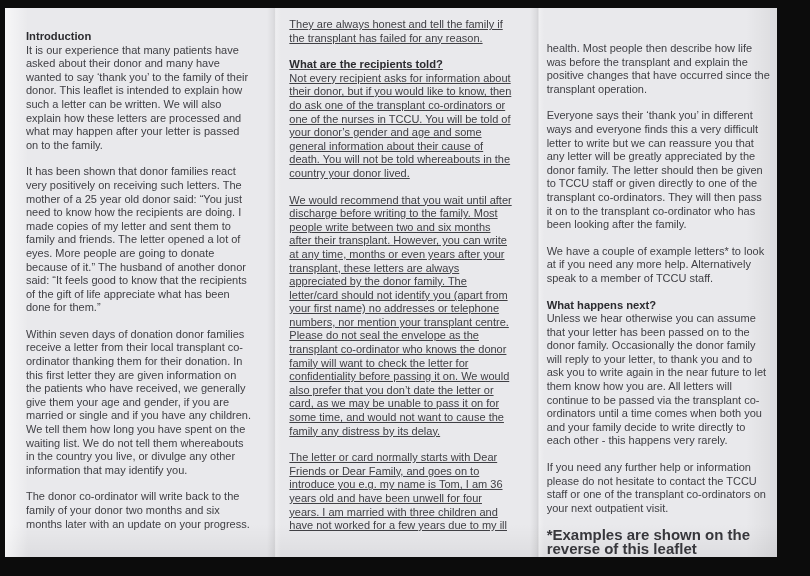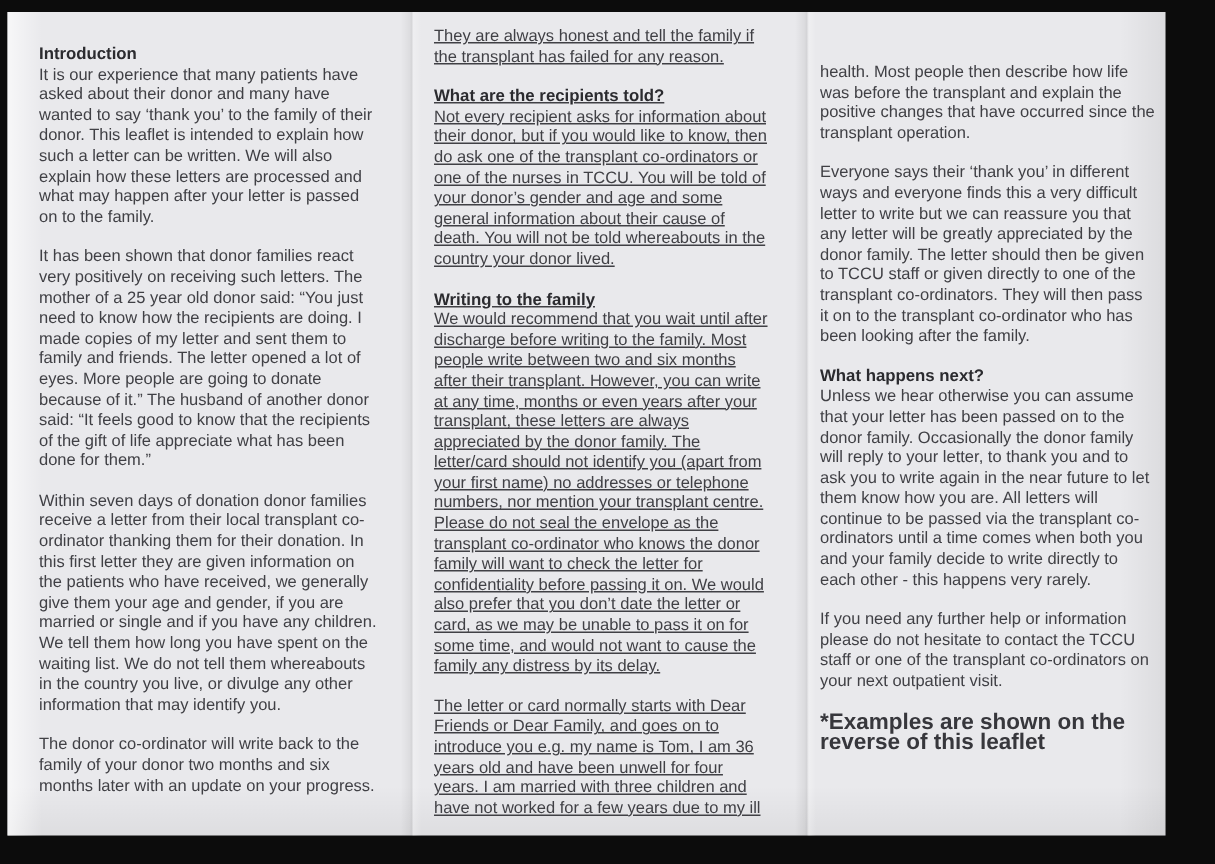--- a/index.html
+++ b/index.html
@@ -88,27 +88,27 @@
       <p>It is our experience that many patients have asked about their donor and many have wanted to say ‘thank you’ to the family of their donor. This leaflet is intended to explain how such a letter can be written. We will also explain how these letters are processed and what may happen after your letter is passed on to the family.</p>
       <p>It has been shown that donor families react very positively on receiving such letters. The mother of a 25 year old donor said: “You just need to know how the recipients are doing. I made copies of my letter and sent them to family and friends. The letter opened a lot of eyes. More people are going to donate because of it.” The husband of another donor said: “It feels good to know that the recipients of the gift of life appreciate what has been done for them.”</p>
       <p>Within seven days of donation donor families receive a letter from their local transplant co-ordinator thanking them for their donation. In this first letter they are given information on the patients who have received, we generally give them your age and gender, if you are married or single and if you have any children. We tell them how long you have spent on the waiting list. We do not tell them whereabouts in the country you live, or divulge any other information that may identify you.</p>
       <p>The donor co-ordinator will write back to the family of your donor two months and six months later with an update on your progress.</p>
     </section>
 
     <section class="panel panel-2">
       <p>They are always honest and tell the family if the transplant has failed for any reason.</p>
       <h2>What are the recipients told?</h2>
       <p>Not every recipient asks for information about their donor, but if you would like to know, then do ask one of the transplant co-ordinators or one of the nurses in TCCU. You will be told of your donor’s gender and age and some general information about their cause of death. You will not be told whereabouts in the country your donor lived.</p>
-      <h2>Writing to the family</h2>
       <p>We would recommend that you wait until after discharge before writing to the family. Most people write between two and six months after their transplant. However, you can write at any time, months or even years after your transplant, these letters are always appreciated by the donor family. The letter/card should not identify you (apart from your first name) no addresses or telephone numbers, nor mention your transplant centre. Please do not seal the envelope as the transplant co-ordinator who knows the donor family will want to check the letter for confidentiality before passing it on. We would also prefer that you don’t date the letter or card, as we may be unable to pass it on for some time, and would not want to cause the family any distress by its delay.</p>
       <p>The letter or card normally starts with Dear Friends or Dear Family, and goes on to introduce you e.g. my name is Tom, I am 36 years old and have been unwell for four years. I am married with three children and have not worked for a few years due to my ill</p>
     </section>
 
     <section class="panel panel-3">
       <p>health. Most people then describe how life was before the transplant and explain the positive changes that have occurred since the transplant operation.</p>
       <p>Everyone says their ‘thank you’ in different ways and everyone finds this a very difficult letter to write but we can reassure you that any letter will be greatly appreciated by the donor family. The letter should then be given to TCCU staff or given directly to one of the transplant co-ordinators. They will then pass it on to the transplant co-ordinator who has been looking after the family.</p>
+      <p>We have a couple of example letters* to look at if you need any more help. Alternatively speak to a member of TCCU staff.</p>
       <h2>What happens next?</h2>
       <p>Unless we hear otherwise you can assume that your letter has been passed on to the donor family. Occasionally the donor family will reply to your letter, to thank you and to ask you to write again in the near future to let them know how you are. All letters will continue to be passed via the transplant co-ordinators until a time comes when both you and your family decide to write directly to each other - this happens very rarely.</p>
       <p>If you need any further help or information please do not hesitate to contact the TCCU staff or one of the transplant co-ordinators on your next outpatient visit.</p>
       <p class="footnote">*Examples are shown on the reverse of this leaflet</p>
     </section>
   </div>
 </div>
 
 </body></html>

